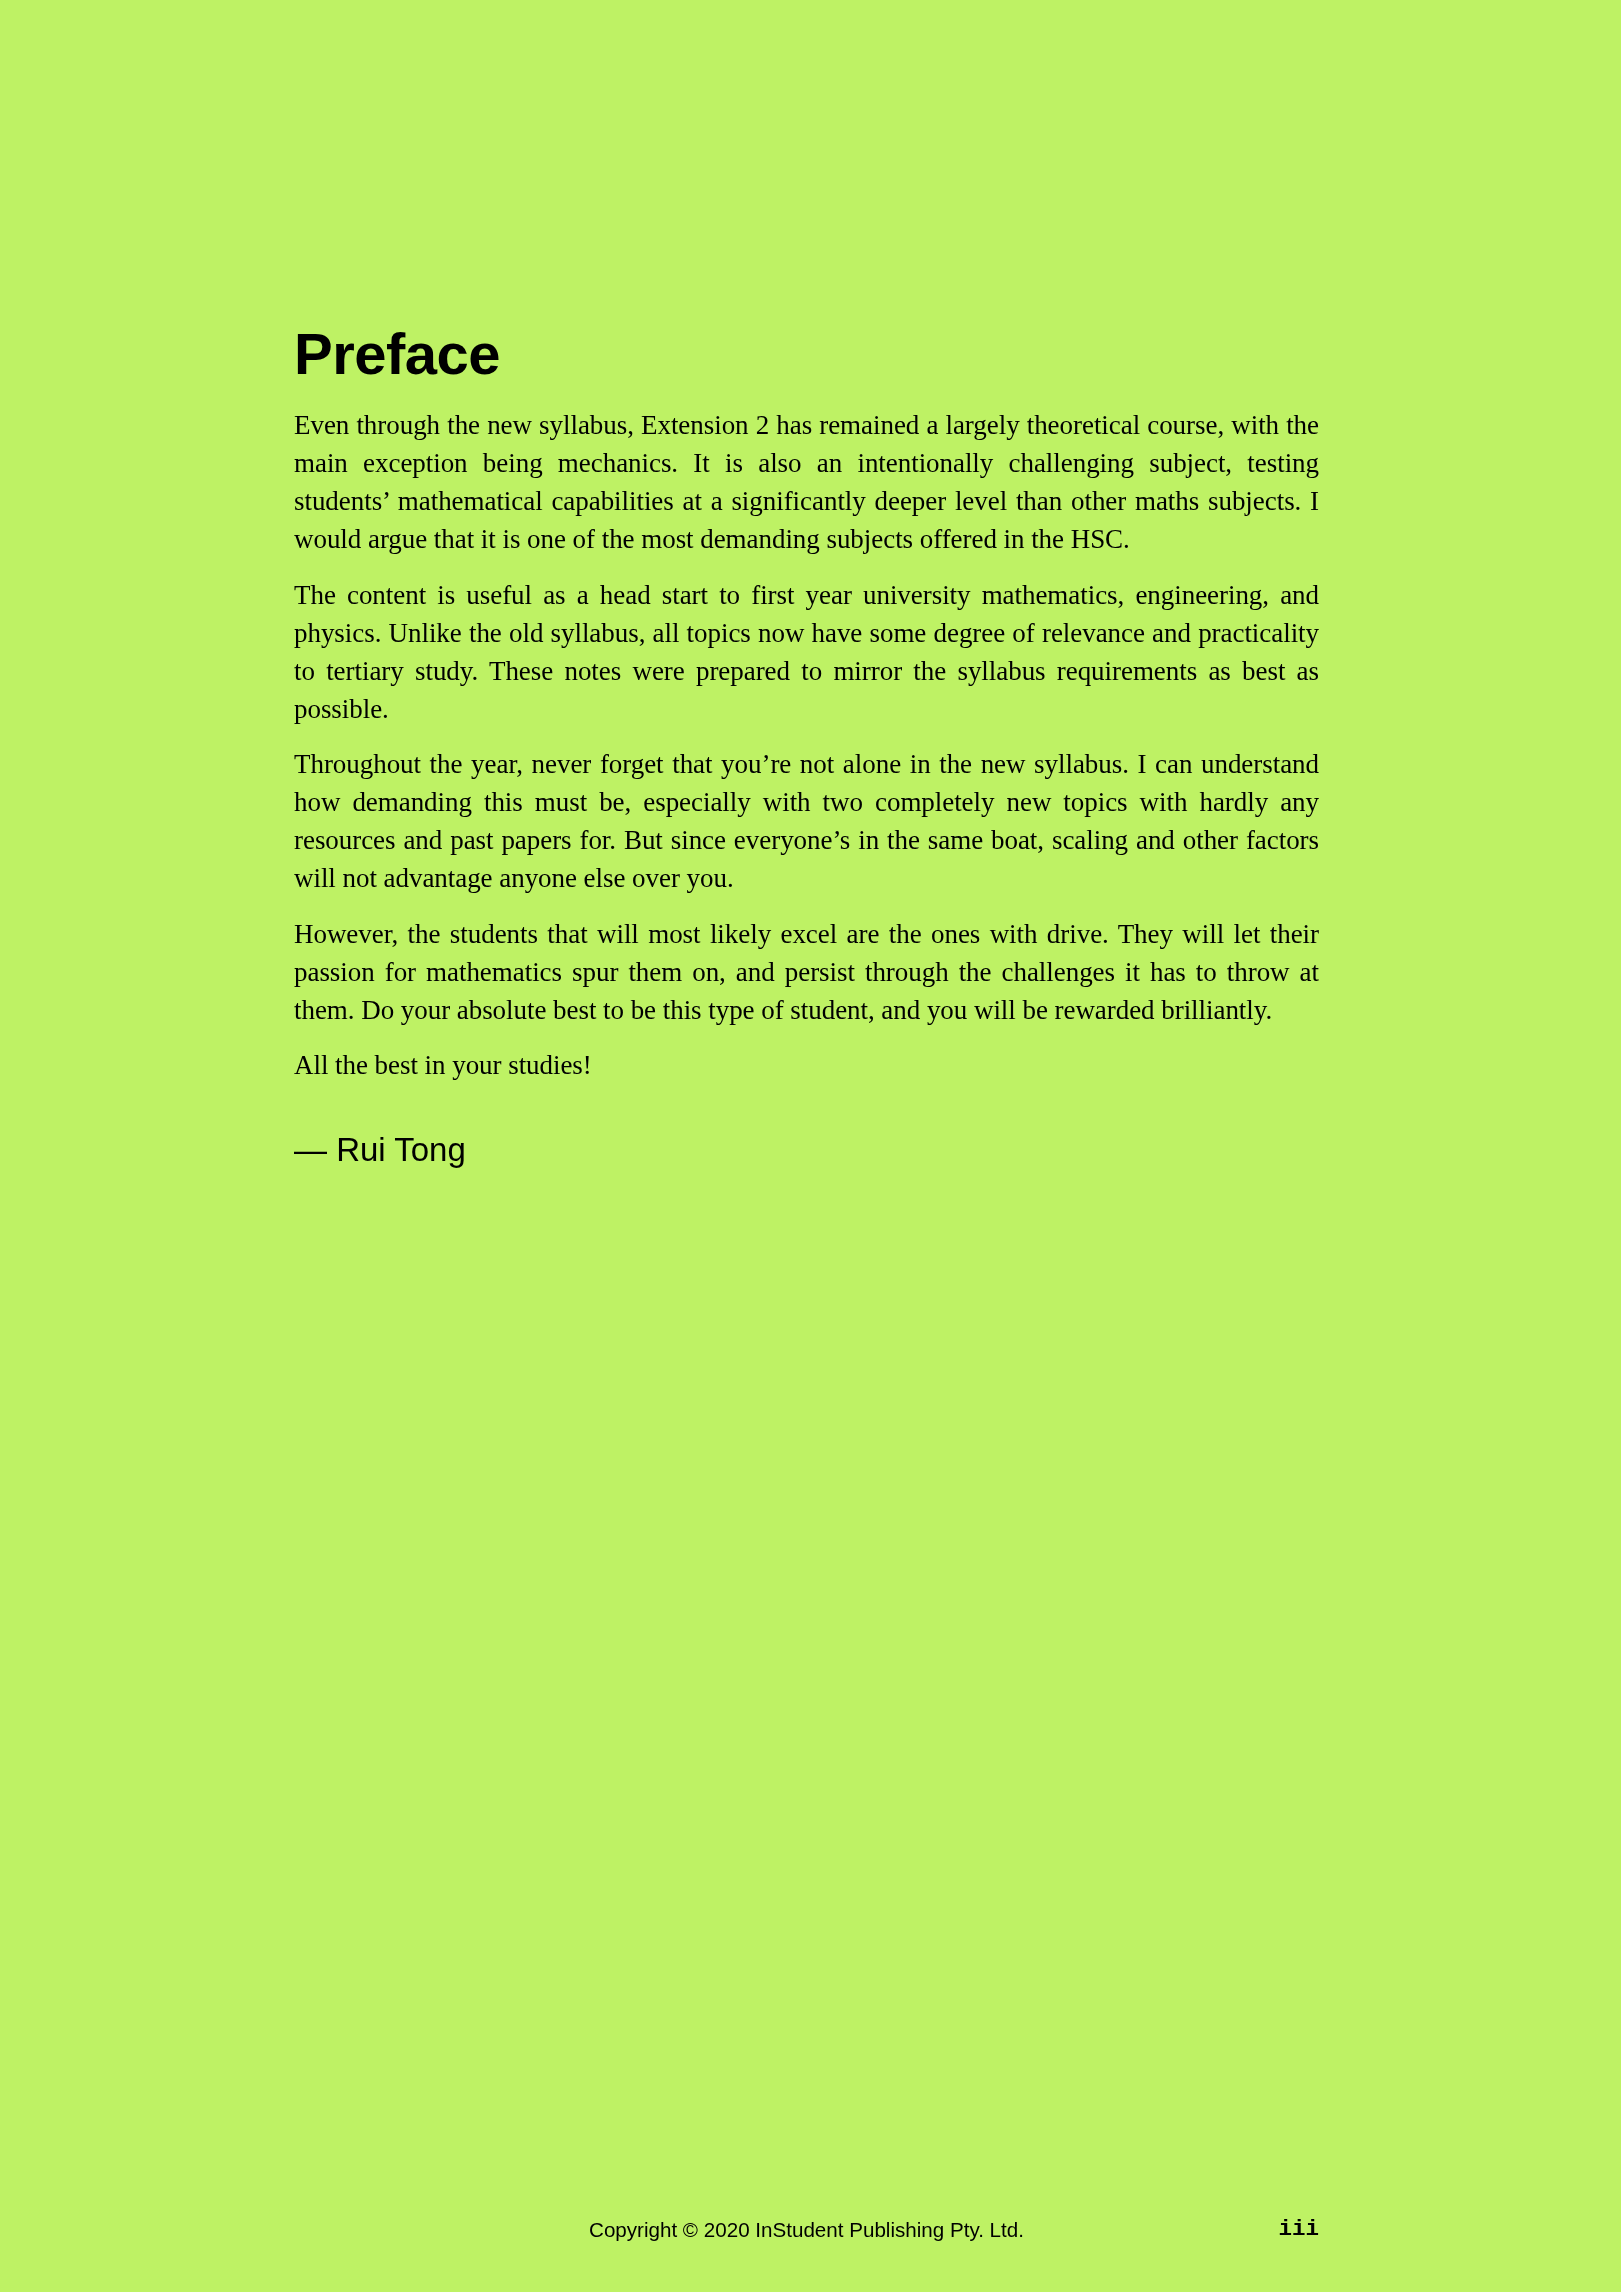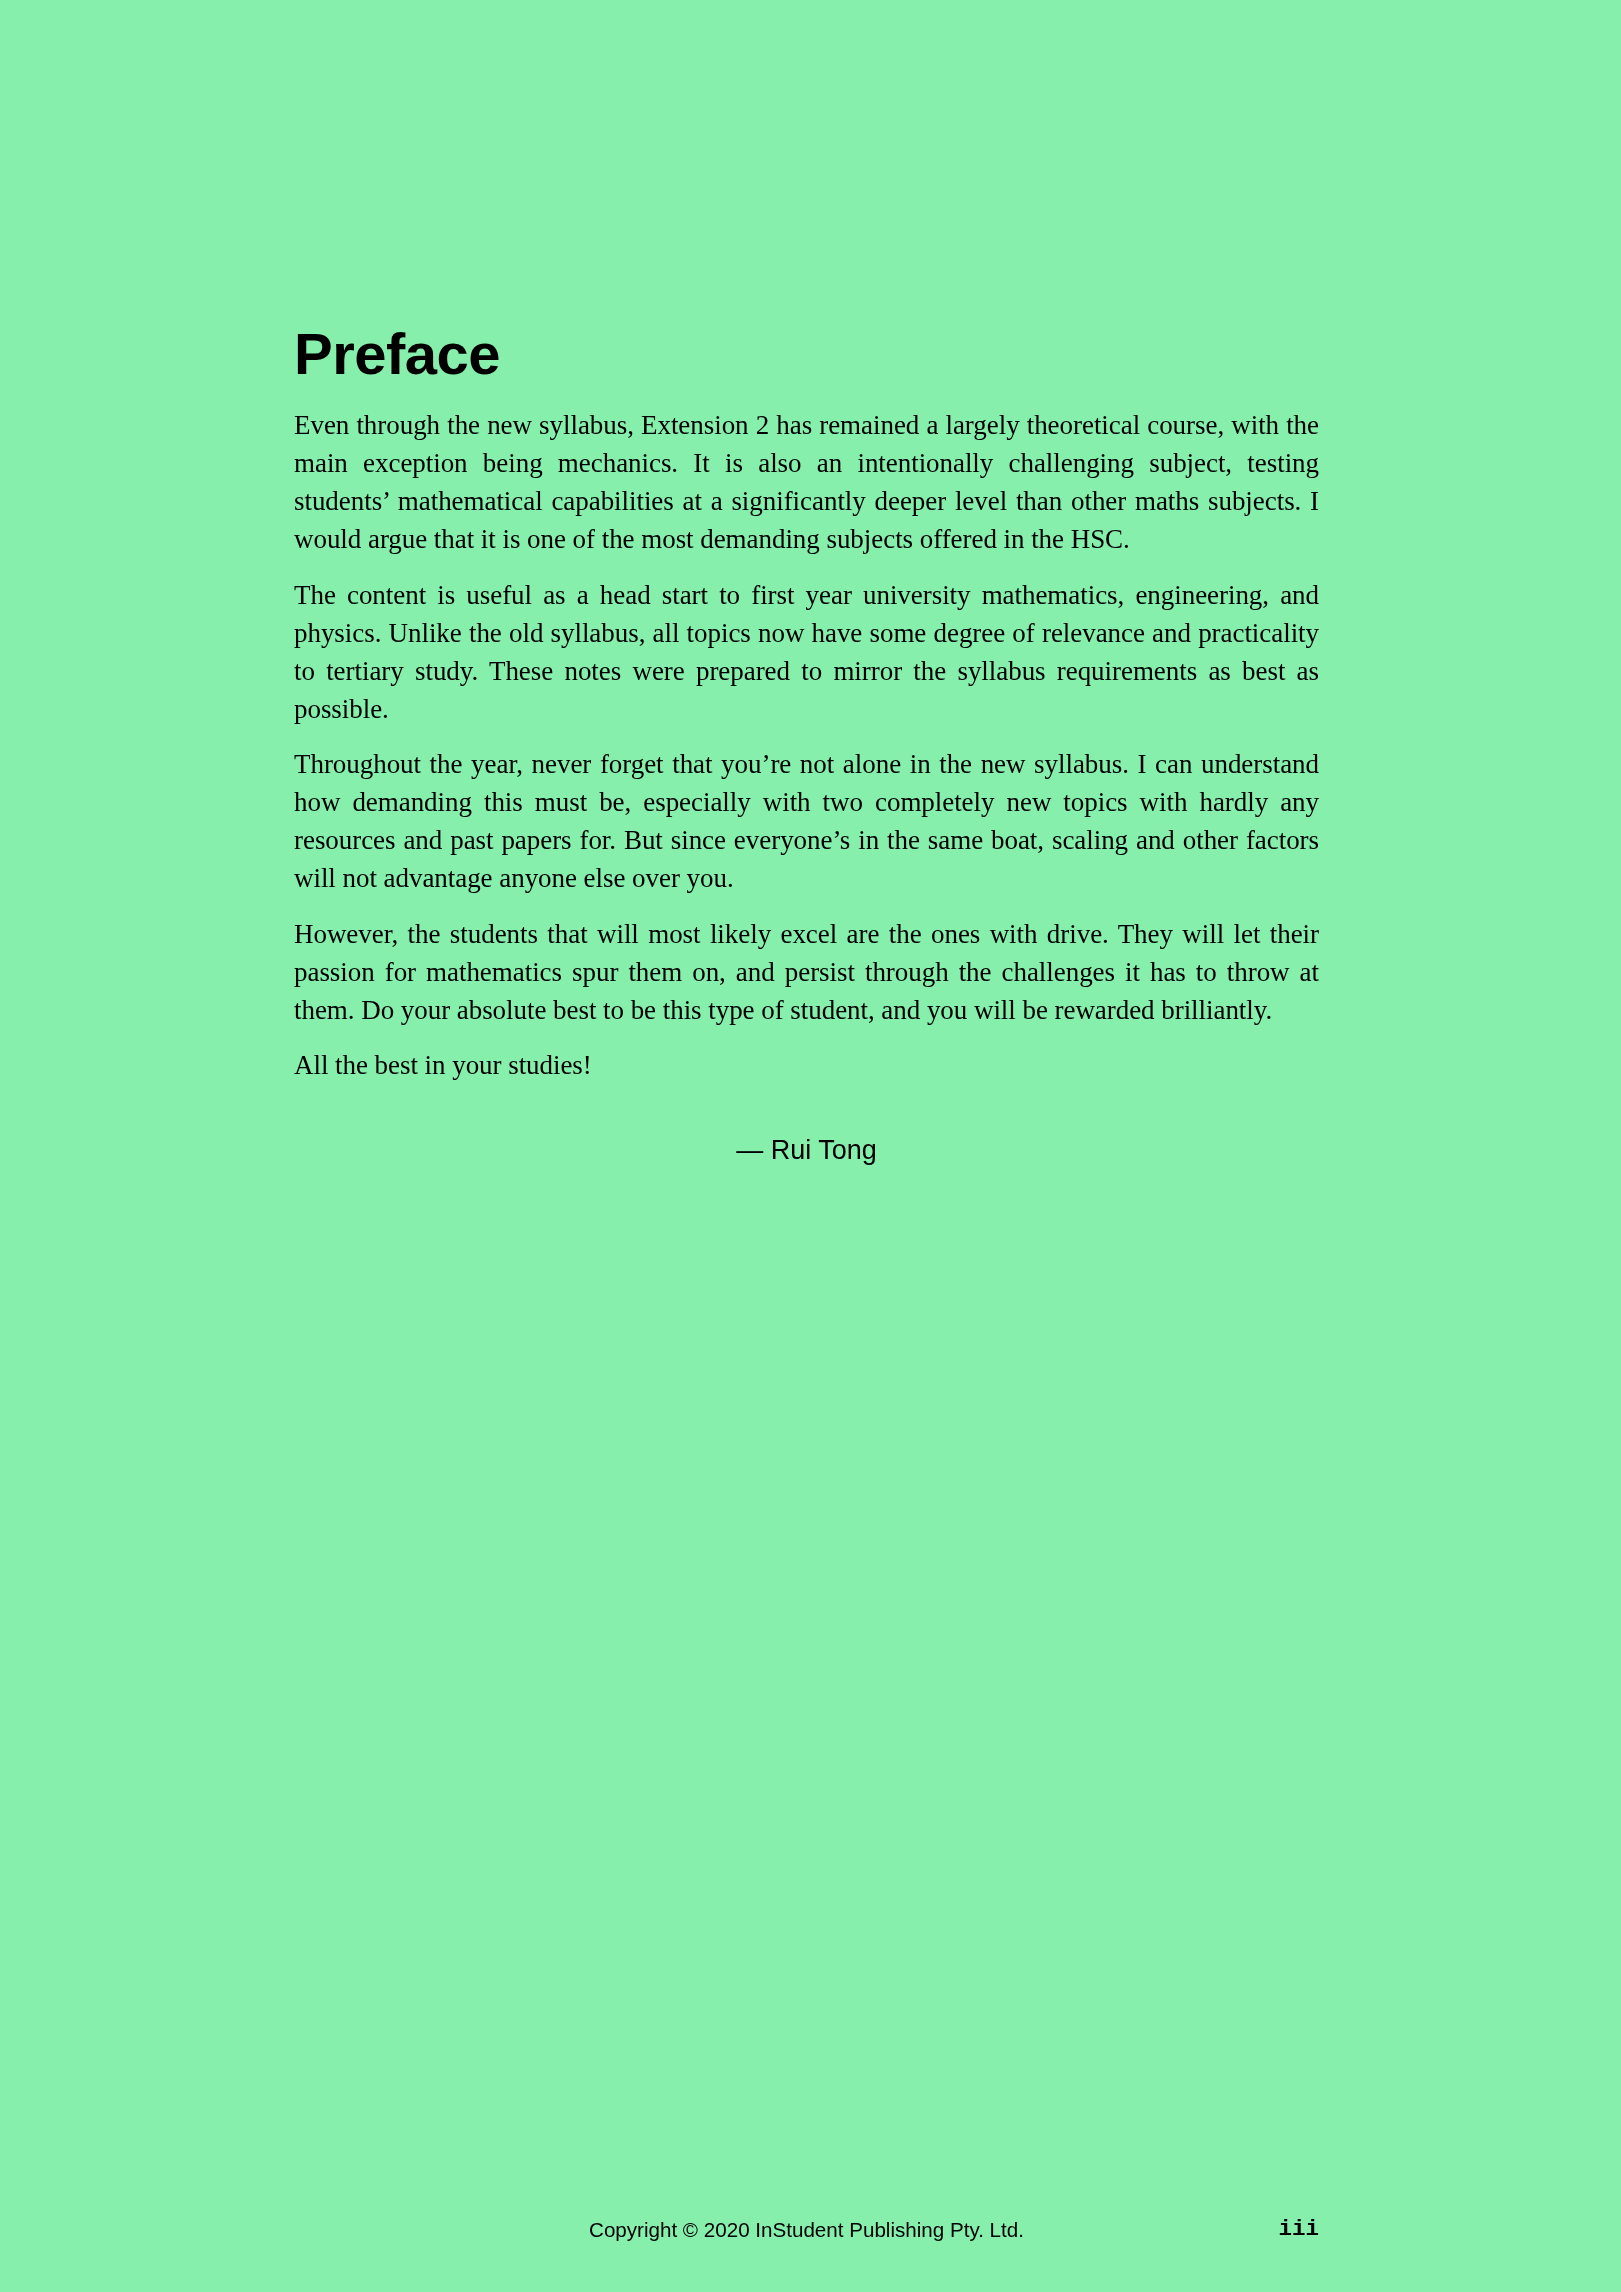--- a/index.html
+++ b/index.html
@@ -5,21 +5,21 @@
   html, body {
     margin: 0;
     padding: 0;
     background: #ffffff;
   }
 
   .page {
     position: relative;
     width: 1621px;
     height: 2293px;
-    background: #86efac;
+    background: #bef264;
     overflow: hidden;
     font-family: "Liberation Sans", "DejaVu Sans", sans-serif;
     color: #000000;
     -webkit-font-smoothing: antialiased;
   }
 
   
   .content {
     position: absolute;
     left: 294px;
@@ -51,23 +51,23 @@
   .para:last-of-type {
     margin-bottom: 0;
   }
 
   
   .para.ragged {
     text-align: left;
   }
 
   .signature {
-    font-size: 27px;
+    font-size: 33px;
     line-height: 38px;
-    text-align: center;
+    text-align: left;
     margin: 47px 0 0 0;
     padding: 0;
   }
 
   
   .footer {
     position: absolute;
     left: 294px;
     top: 2207px;
     width: 1025px;

